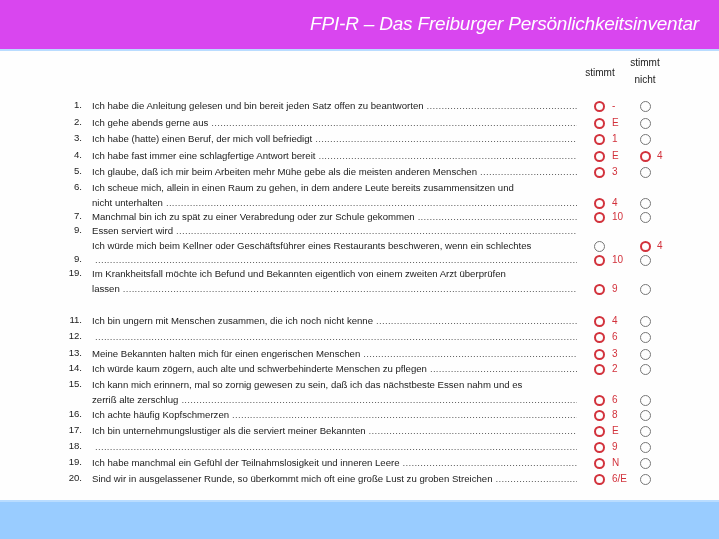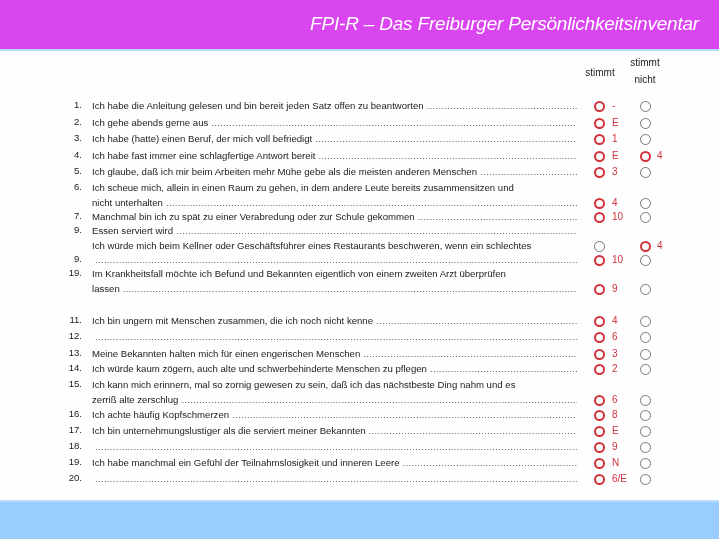--- a/index.html
+++ b/index.html
@@ -162,21 +162,21 @@
         <div class="line">
           <span class="t">Ich würde kaum zögern, auch alte und schwerbehinderte Menschen zu pflegen</span>
           <span class="dots"></span>
         </div>
       </div>
     </div>
     <div class="row" style="top: 378px;">
       <span class="num">15.</span>
       <div class="text">
         <div class="line">
-          <span class="t">Ich kann mich erinnern, mal so zornig gewesen zu sein, daß ich das nächstbeste Ding nahm und es</span>
+          <span class="t">Ich kann mich erinnern, mal so zornig gewesen zu sein, daß ich das nächstbeste Essen nahm und es</span>
         </div>
         <div class="line">
           <span class="t">zerriß alte zerschlug</span>
           <span class="dots"></span>
         </div>
       </div>
     </div>
     <div class="row" style="top: 408px;">
       <span class="num">16.</span>
       <div class="text">
@@ -209,20 +209,21 @@
         <div class="line">
           <span class="t">Ich habe manchmal ein Gefühl der Teilnahmslosigkeit und inneren Leere</span>
           <span class="dots"></span>
         </div>
       </div>
     </div>
     <div class="row" style="top: 472px;">
       <span class="num">20.</span>
       <div class="text">
         <div class="line">
+          <span class="t">Sind wir in ausgelassener Runde, so überkommt mich oft eine große Lust zu groben Streichen</span>
           <span class="dots"></span>
         </div>
       </div>
     </div>
   </div>
 
 <div class="footer"></div>
 
 <div class="circ red" style="left: 594px; top: 101px;"></div>
 <div class="circ gray" style="left: 640px; top: 101px;"></div>

